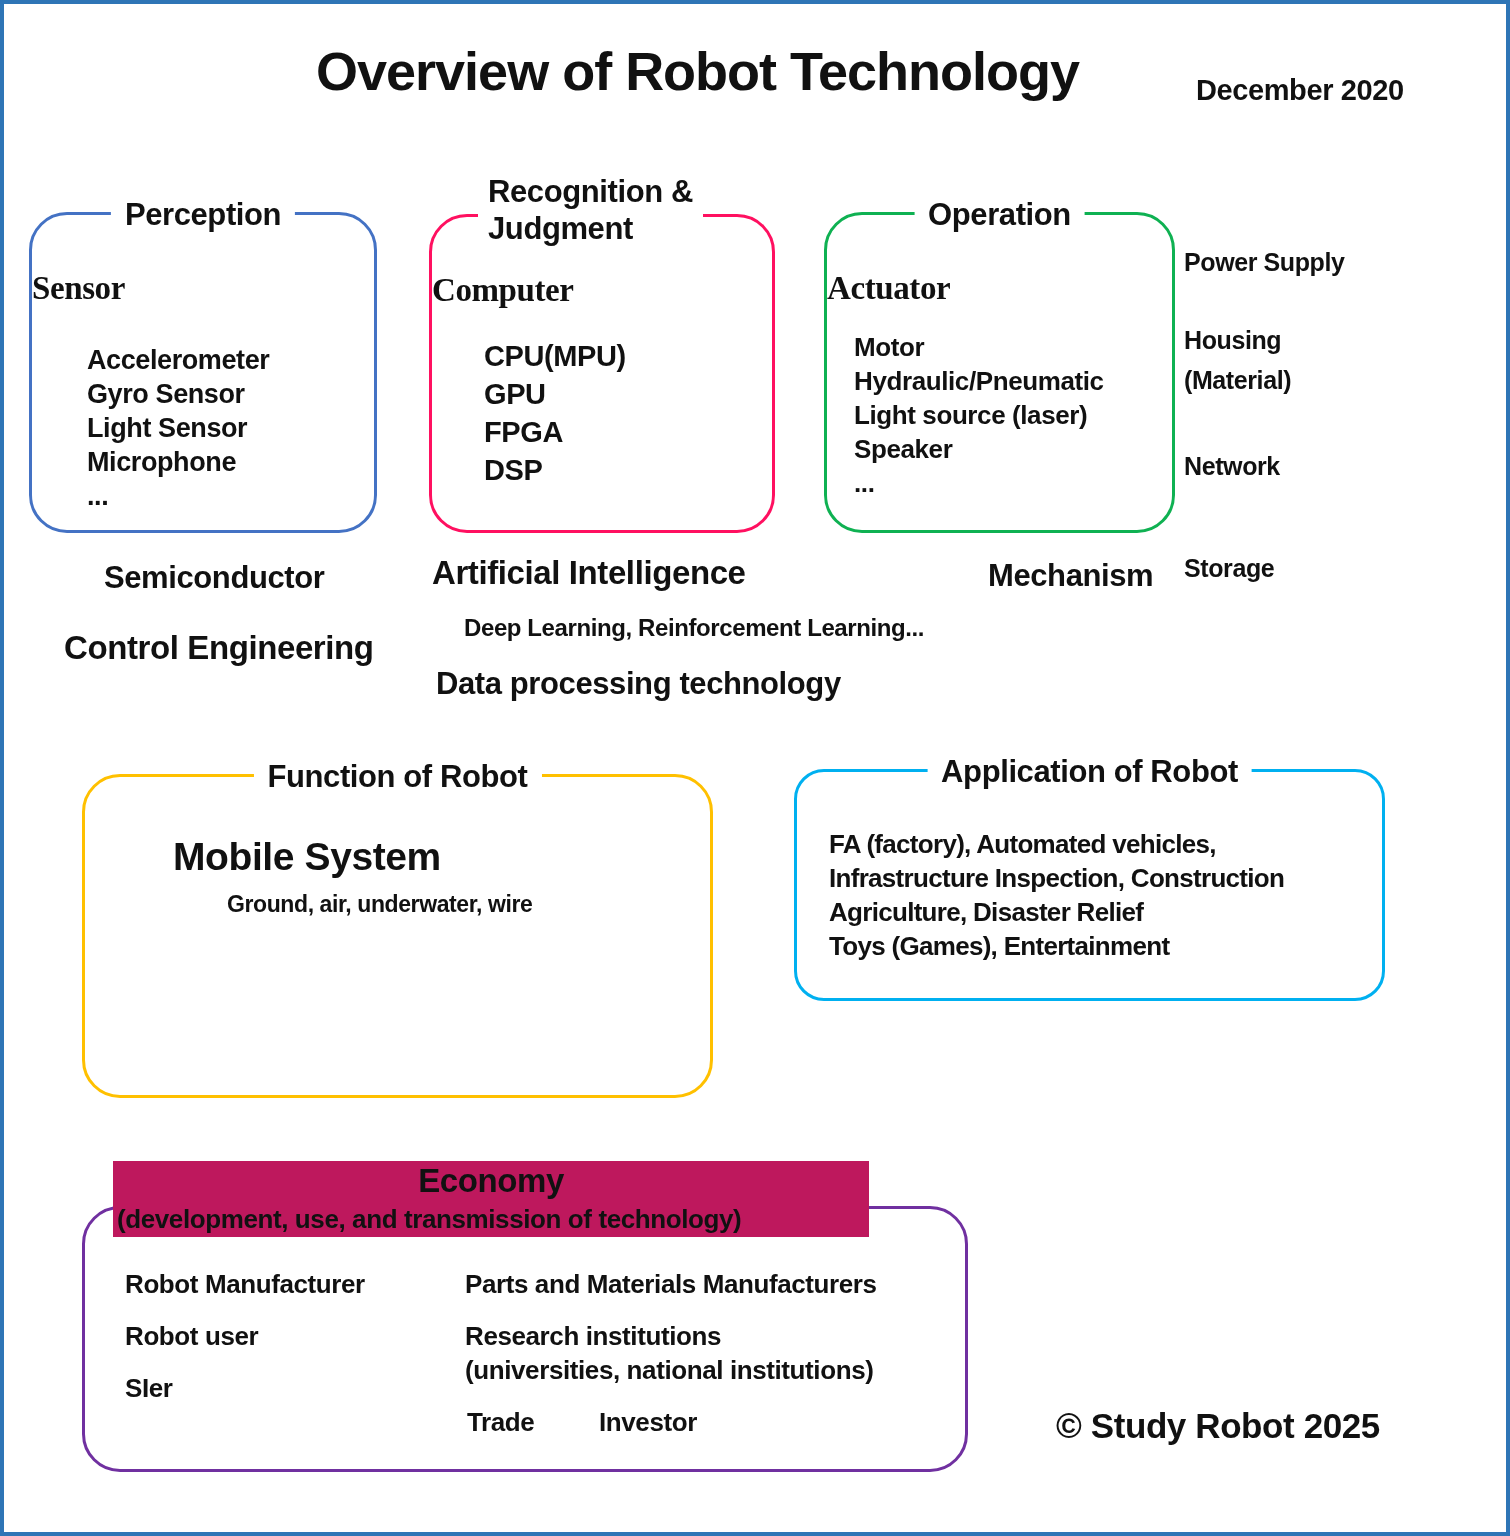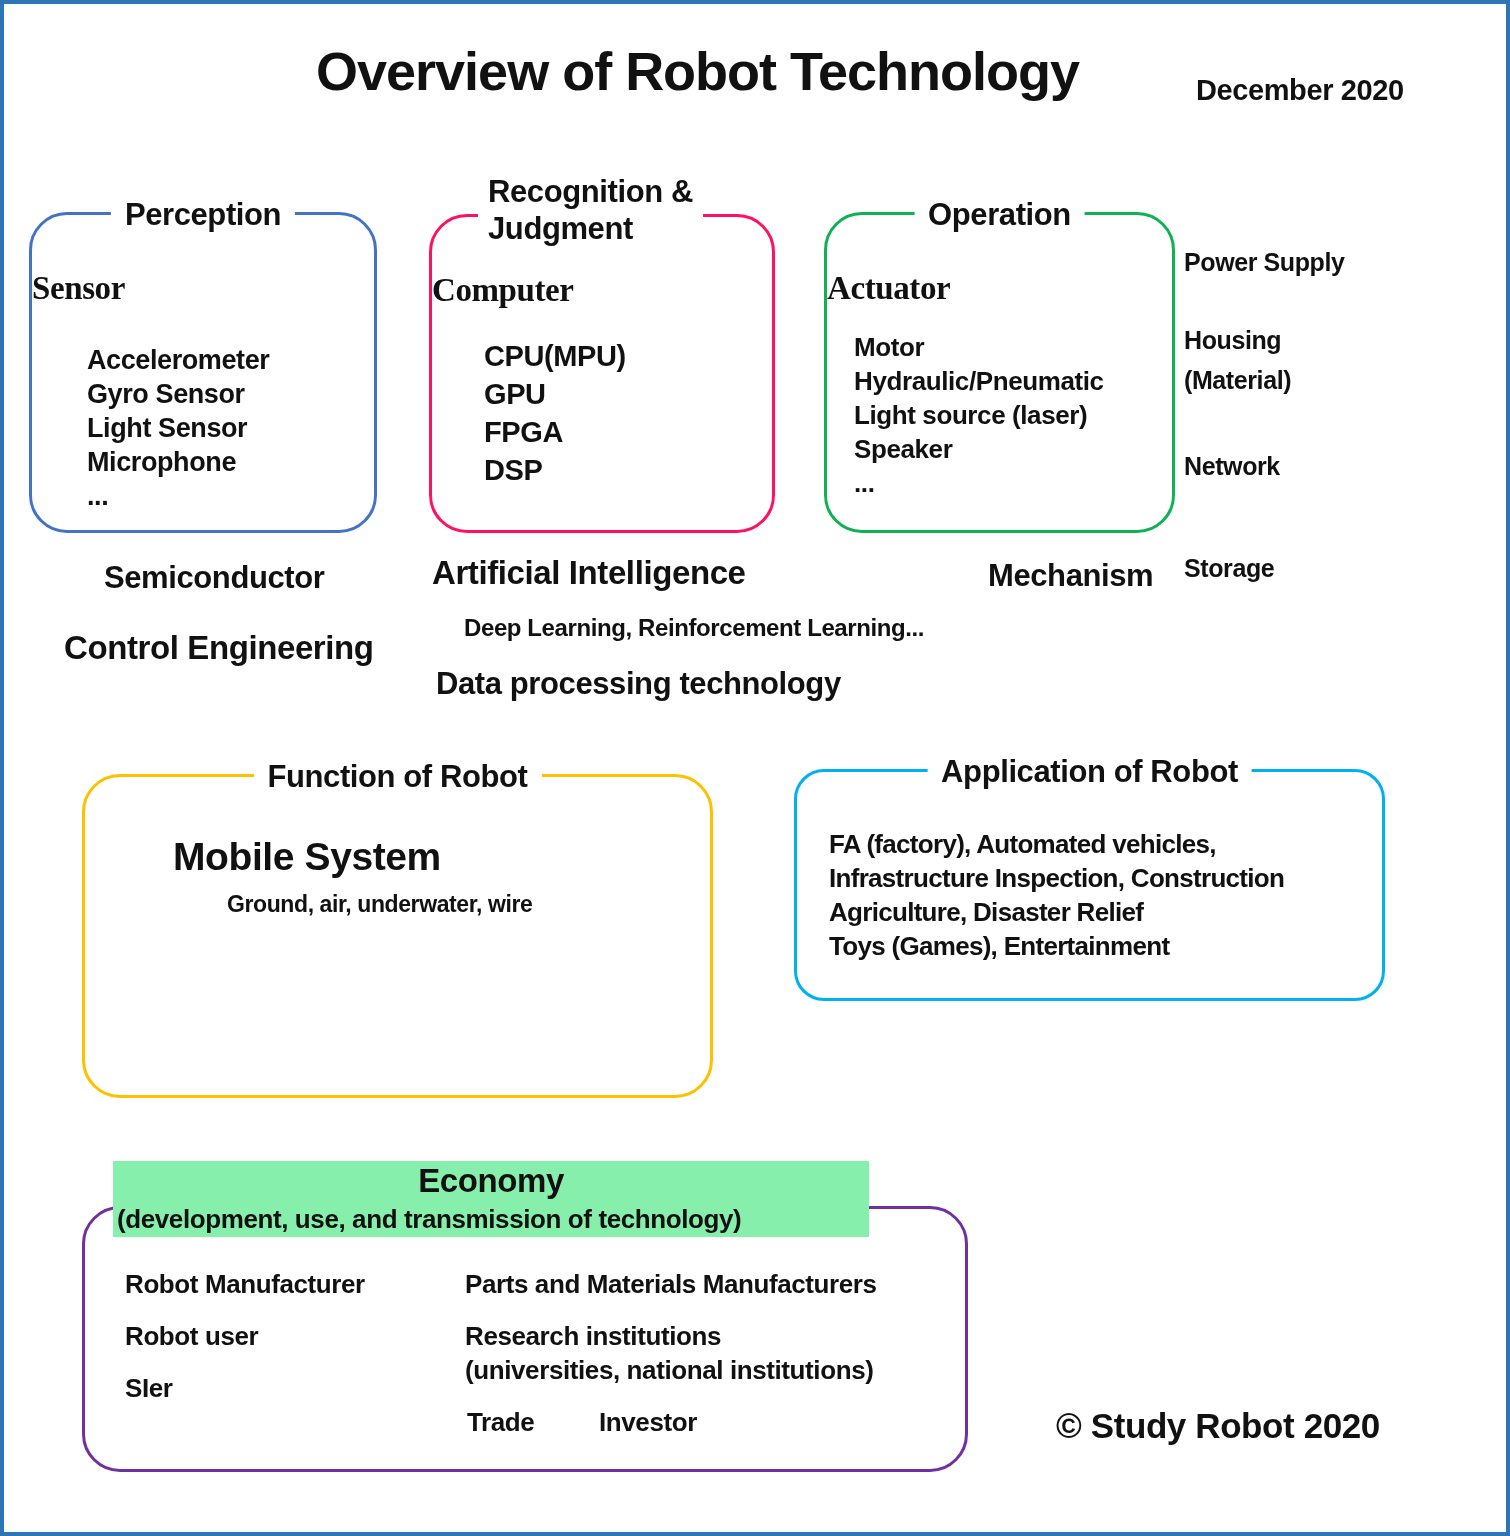--- a/index.html
+++ b/index.html
@@ -27,21 +27,21 @@
   }
   .legend.center { left:50%; transform:translateX(-50%); top:-19px; }
   .box-heading { position:absolute; width:100%; text-align:left; font-size:33px; white-space:nowrap;font-family:Liberation Serif, serif; }
   .box-list { position:absolute; font-size:27px; line-height:34px; }
   .box-list div { white-space:nowrap; }
 
   .side-label { text-align:left; font-size:25px; }
   .mid-label  { font-size:31px; }
 
   .econ-legend {
-    position:absolute; left:28px; top:-48px; width:748px; background:#86efac;
+    position:absolute; left:28px; top:-48px; width:748px; background:#be185d;
     z-index:2; padding:0 4px;
   }
   .econ-title { text-align:center; font-size:33px; line-height:40px; }
   .econ-sub   { font-size:26px; line-height:36px; white-space:nowrap; }
 
   .footer-copy { left:1052px; top:1402px; font-size:35px; }
   .footer-url  { left:1032px; top:1466px; font-size:29px; }
 </style>
 </head>
 <body>
@@ -126,15 +126,15 @@
     <div class="abs" style="left:40px; top:60px; font-size:26px;">Robot Manufacturer</div>
     <div class="abs" style="left:40px; top:112px; font-size:26px;">Robot user</div>
     <div class="abs" style="left:40px; top:164px; font-size:26px;">SIer</div>
     <div class="abs" style="left:380px; top:60px; font-size:26px;">Parts and Materials Manufacturers</div>
     <div class="abs" style="left:380px; top:112px; font-size:26px;">Research institutions</div>
     <div class="abs" style="left:380px; top:146px; font-size:26px;">(universities, national institutions)</div>
     <div class="abs" style="left:382px; top:198px; font-size:26px;">Trade</div>
     <div class="abs" style="left:514px; top:198px; font-size:26px;">Investor</div>
   </div>
 
-  <div class="abs footer-copy">© Study Robot 2020</div>
+  <div class="abs footer-copy">© Study Robot 2025</div>
 
 </div>
 
 </body></html>

